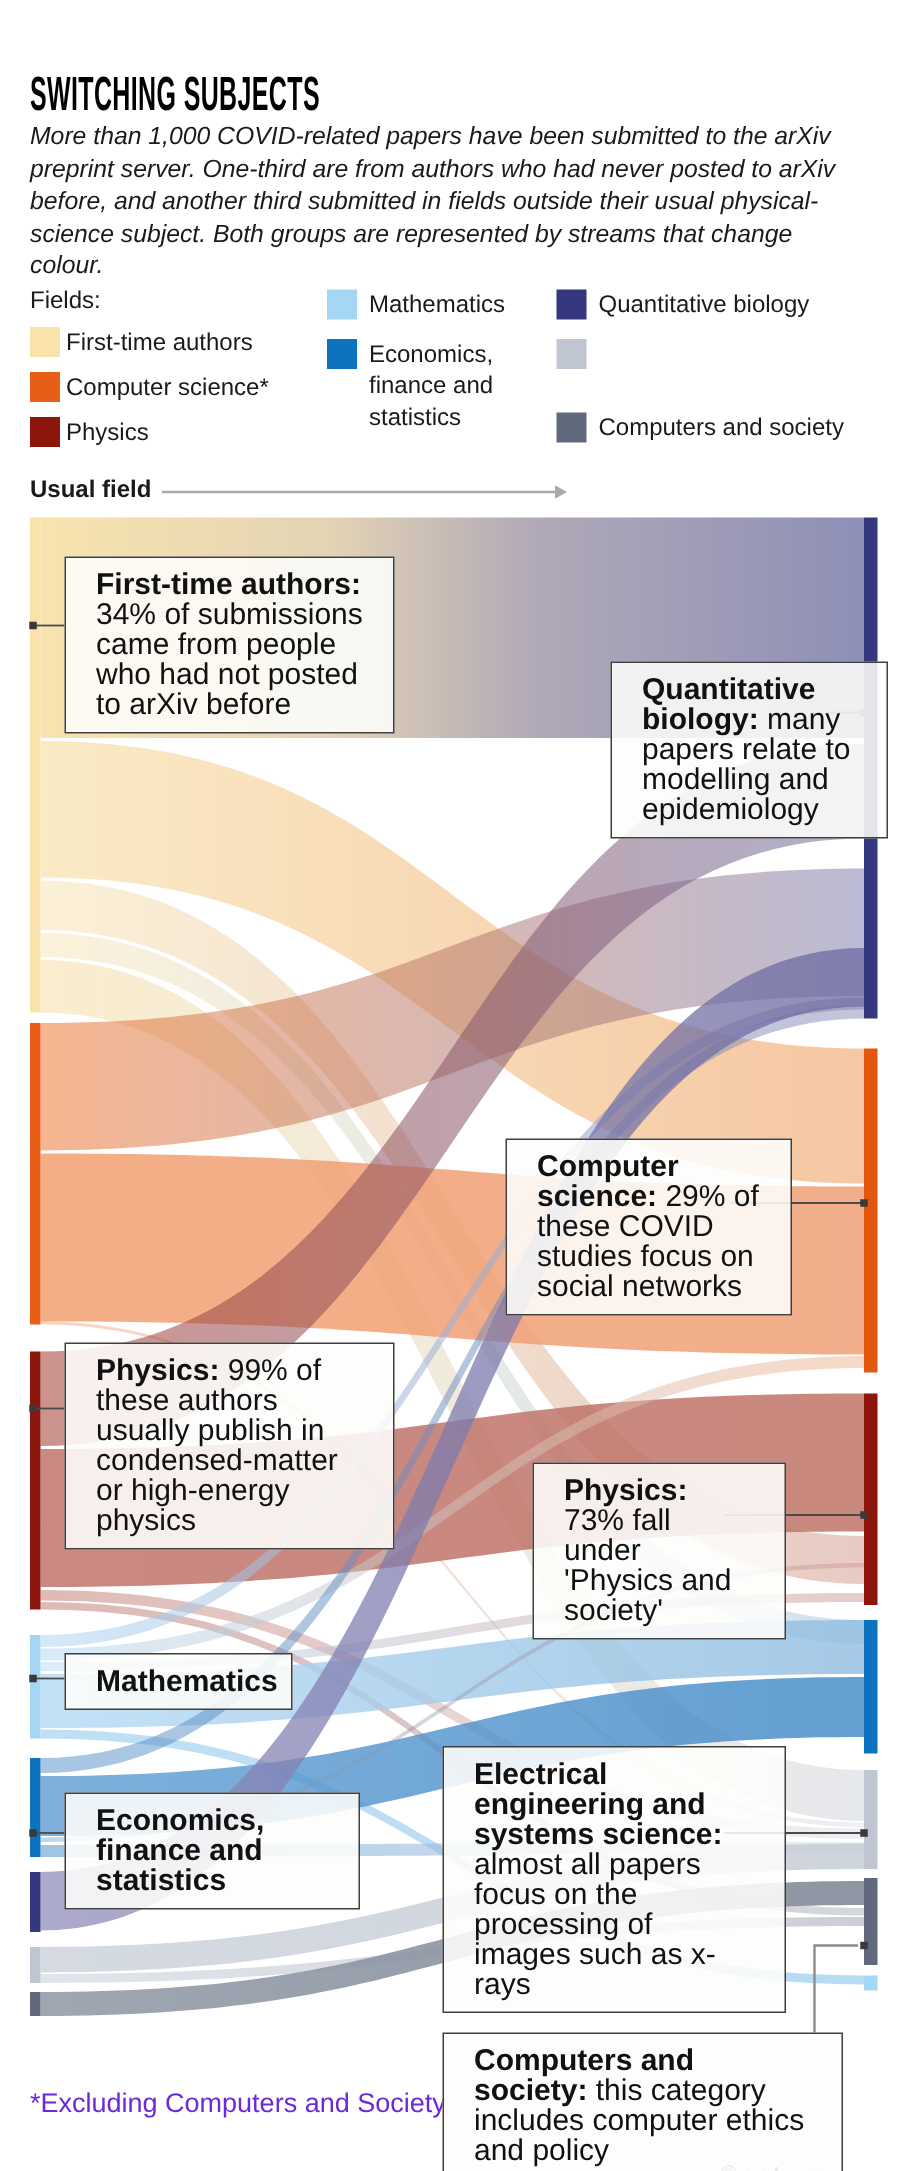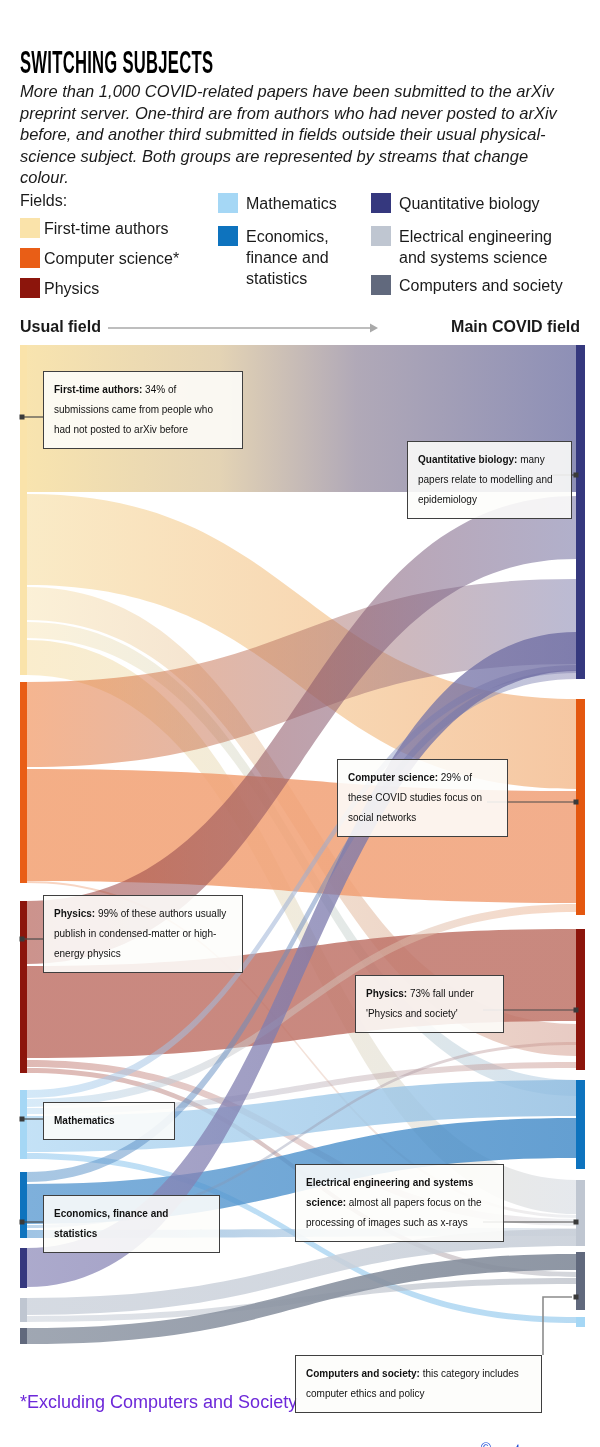--- a/index.html
+++ b/index.html
@@ -13,21 +13,21 @@
   .lg-swatch{position:absolute;width:20px;height:20px;}
   .lg-label{position:absolute;font-size:16px;line-height:21px;}
   #lg-title{position:absolute;left:20px;top:160px;font-size:16px;font-weight:400;}
   
   #axis-left{position:absolute;left:20px;top:286px;font-size:16px;font-weight:700;}
   #axis-right{position:absolute;left:383px;top:286px;width:197px;text-align:right;font-size:16px;font-weight:700;}
   
   #sankey-svg{position:absolute;left:0;top:0;z-index:1;}
   
   .abox{position:absolute;z-index:3;border:1.6px solid #3f3f3f;background:rgba(253,253,251,.88);
-        padding:8px 10px;font-size:10px;line-height:20px;color:#111;}
+        padding:8px 20px;font-size:20px;line-height:20px;color:#111;}
   .abox b{font-weight:700;}
   #box-ft   {left:43px;  top:339px; width:178px;}
   #box-qb   {left:407px; top:409px; width:143px;}
   #box-cs   {left:337px; top:727px; width:149px;}
   #box-physL{left:43px;  top:863px; width:178px;}
   #box-physR{left:355px; top:943px; width:127px;}
   #box-math {left:43px;  top:1070px;width:110px;}
   #box-econ {left:43px;  top:1163px;width:155px;}
   #box-ee   {left:295px; top:1132px;width:187px;}
   #box-cas  {left:295px; top:1323px;width:225px;}
@@ -219,30 +219,28 @@
   <div class="lg-label hdr" style="left:44px;top:216px">Computer science*</div>
   <div class="lg-swatch hdr" style="left: 20px; top: 246px; background-color: rgb(140, 21, 12);"></div>
   <div class="lg-label hdr" style="left:44px;top:246px">Physics</div>
   <div class="lg-swatch hdr" style="left: 218px; top: 161px; background-color: rgb(165, 215, 245);"></div>
   <div class="lg-label hdr" style="left:246px;top:161px">Mathematics</div>
   <div class="lg-swatch hdr" style="left: 218px; top: 194px; background-color: rgb(14, 115, 190);"></div>
   <div class="lg-label hdr" style="left:246px;top:194px;width:112px">Economics, finance and statistics</div>
   <div class="lg-swatch hdr" style="left: 371px; top: 161px; background-color: rgb(53, 56, 126);"></div>
   <div class="lg-label hdr" style="left:399px;top:161px">Quantitative biology</div>
   <div class="lg-swatch hdr" style="left: 371px; top: 194px; background-color: rgb(191, 198, 209);"></div>
-  <div class="lg-label hdr" style="left:399px;top:194px;width:175px">Electrical engineering and systems science</div>
   <div class="lg-swatch hdr" style="left: 371px; top: 243px; background-color: rgb(97, 105, 125);"></div>
   <div class="lg-label hdr" style="left:399px;top:243px">Computers and society</div>
 
   <div id="axis-left" class="hdr">Usual field</div>
   <svg class="hdr" style="left:108px;top:289px;position:absolute" width="270" height="14">
     <line x1="0" y1="7" x2="262" y2="7" stroke="#a9a9a9" stroke-width="1.6"></line>
     <path d="M262,2.5 L270,7 L262,11.5 Z" fill="#a9a9a9"></path>
   </svg>
-  <div id="axis-right" class="hdr">Main COVID field</div>
 
   <div class="abox" id="box-ft"><b>First-time authors:</b><span> 34% of submissions came from people who had not posted to arXiv before</span></div>
   <div class="abox" id="box-qb"><b>Quantitative biology:</b><span> many papers relate to modelling and epidemiology</span></div>
   <div class="abox" id="box-cs"><b>Computer science:</b><span> 29% of these COVID studies focus on social networks</span></div>
   <div class="abox" id="box-physL"><b>Physics:</b><span> 99% of these authors usually publish in condensed-matter or high-energy physics</span></div>
   <div class="abox" id="box-physR"><b>Physics:</b><span> 73% fall under 'Physics and society'</span></div>
   <div class="abox" id="box-math"><b>Mathematics</b><span></span></div>
   <div class="abox" id="box-econ"><b>Economics, finance and statistics</b><span></span></div>
   <div class="abox" id="box-ee"><b>Electrical engineering and systems science:</b><span> almost all papers focus on the processing of images such as x-rays</span></div>
   <div class="abox" id="box-cas"><b>Computers and society:</b><span> this category includes computer ethics and policy</span></div>

